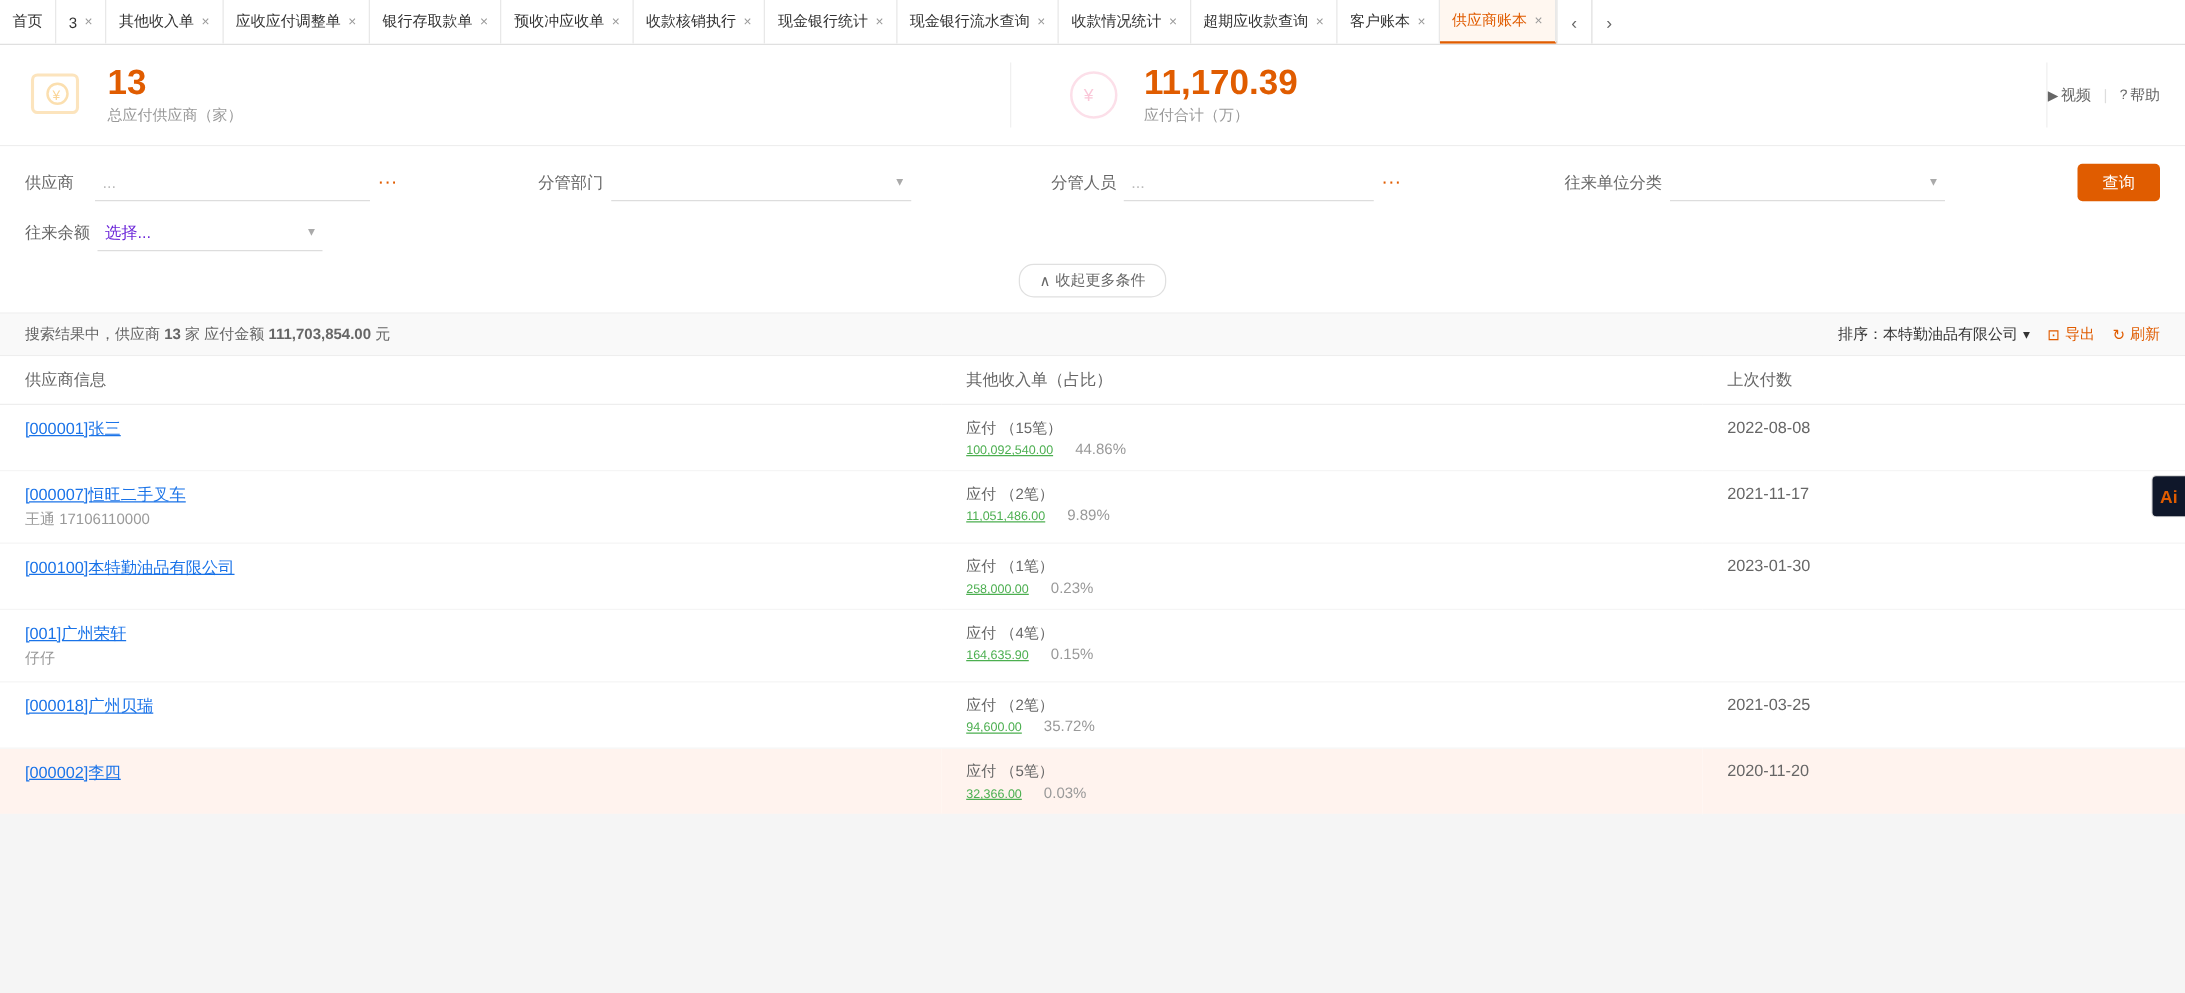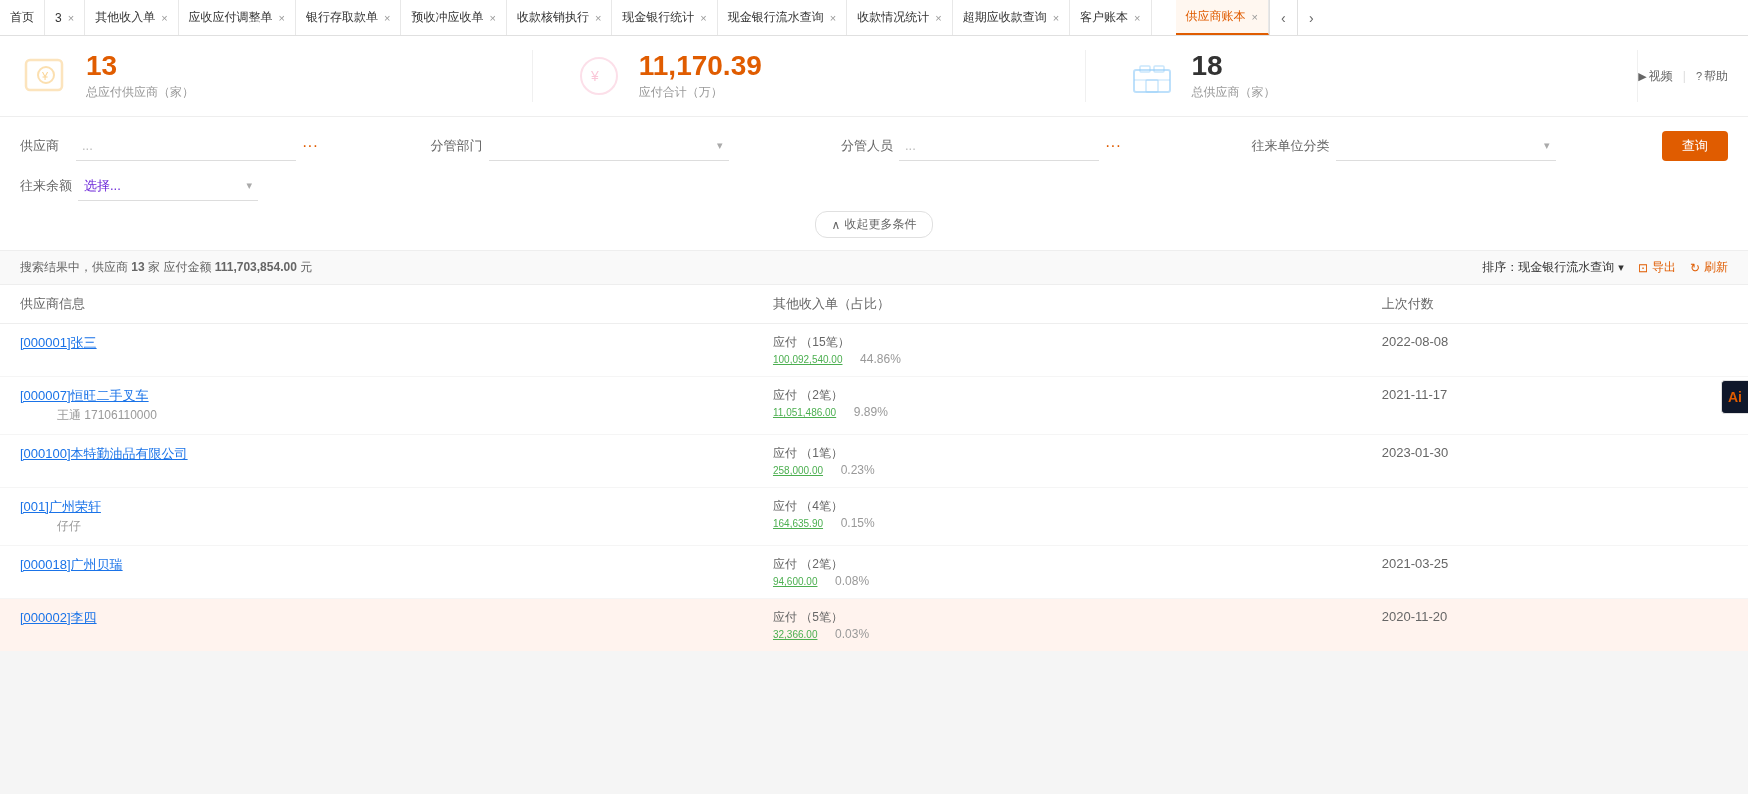--- a/index.html
+++ b/index.html
@@ -19,21 +19,21 @@
       align-items: center;
       padding: 0 10px;
       height: 100%;
       font-size: 12px;
       color: #333;
       border-right: 1px solid #e8e8e8;
       white-space: nowrap;
       cursor: pointer;
       position: relative;
     }
-    .nav-tab.active { background: #fff7f0; color: #e05c00; border-bottom: 2px solid #e05c00; margin-left: 24px; }
+    .nav-tab.active { background: #fff7f0; color: #e05c00; border-bottom: 2px solid #e05c00; }
     .nav-tab .close-btn {
       margin-left: 6px;
       color: #999;
       font-size: 11px;
       cursor: pointer;
     }
     .nav-arrow {
       display: flex;
       align-items: center;
       justify-content: center;
@@ -235,21 +235,20 @@
     .supplier-link {
       color: #1a73e8;
       text-decoration: underline;
       cursor: pointer;
       font-size: 13px;
     }
     .supplier-sub {
       font-size: 12px;
       color: #999;
       margin-top: 2px;
-      margin-left: 37px;
     }
     .amount-green {
       color: #4caf50;
       font-size: 10px;
       text-decoration: underline;
       cursor: pointer;
     }
     .trans-label {
       font-size: 12px;
       color: #666;
@@ -373,35 +372,20 @@
         <circle cx="26" cy="26" r="18" stroke="#f06292" stroke-width="2" fill="none" opacity="0.4"></circle>
         <text x="18" y="31" font-size="14" fill="#f06292" opacity="0.7">¥</text>
       </svg>
     </div>
     <div>
       <div class="stat-value">11,170.39</div>
       <div class="stat-label">应付合计（万）</div>
     </div>
   </div>
 
-  <div class="stat-card" style="padding-left:40px;">
-    <div class="stat-icon blue">
-      <svg width="52" height="52" viewBox="0 0 52 52" fill="none">
-        <rect x="8" y="20" width="36" height="22" rx="2" stroke="#64b5f6" stroke-width="2" fill="none" opacity="0.6"></rect>
-        <rect x="14" y="16" width="10" height="6" rx="1" stroke="#64b5f6" stroke-width="1.5" fill="none" opacity="0.5"></rect>
-        <rect x="28" y="16" width="10" height="6" rx="1" stroke="#64b5f6" stroke-width="1.5" fill="none" opacity="0.5"></rect>
-        <rect x="20" y="30" width="12" height="12" rx="1" stroke="#64b5f6" stroke-width="1.5" fill="none" opacity="0.5"></rect>
-        <line x1="8" y1="30" x2="44" y2="30" stroke="#64b5f6" stroke-width="1.5" opacity="0.4"></line>
-      </svg>
-    </div>
-    <div>
-      <div class="stat-value" style="color:#333;">18</div>
-      <div class="stat-label">总供应商（家）</div>
-    </div>
-  </div>
 
   <div class="top-right-links">
     <span style="display:flex;align-items:center;gap:2px;">
       <span style="font-size:11px;">▶</span>
       <span>视频</span>
     </span>
     <span style="color:#ddd;">|</span>
     <span style="display:flex;align-items:center;gap:2px;">
       <span style="font-size:11px;">?</span>
       <span>帮助</span>
@@ -465,21 +449,21 @@
   <div>
     <span>搜索结果中，供应商</span>
     <strong>13</strong>
     <span>家</span>
     <span>应付金额</span>
     <strong>111,703,854.00</strong>
     <span>元</span>
   </div>
   <div class="result-bar-right">
     <div class="sort-select">
-      <span>排序：现金银行流水查询</span>
+      <span>排序：本特勤油品有限公司</span>
       <span style="font-size:11px;">▾</span>
     </div>
     <div class="export-btn">
       <span>⊡</span>
       <span>导出</span>
     </div>
     <div class="refresh-btn">
       <span>↻</span>
       <span>刷新</span>
     </div>
@@ -550,21 +534,21 @@
           </td>
           <td><span class="date-text"></span></td>
         </tr>
         <tr>
           <td><a class="supplier-link">[000018]广州贝瑞</a>
     </td>
           <td>
             <div class="trans-label">应付 <span class="trans-count">（2笔）</span></div>
     <div>
       <a class="amount-green">94,600.00</a>
-      <span class="percentage">0.08%</span>
+      <span class="percentage">35.72%</span>
     </div>
           </td>
           <td><span class="date-text">2021-03-25</span></td>
         </tr>
         <tr class="highlighted">
           <td><a class="supplier-link">[000002]李四</a>
     </td>
           <td>
             <div class="trans-label">应付 <span class="trans-count">（5笔）</span></div>
     <div>

